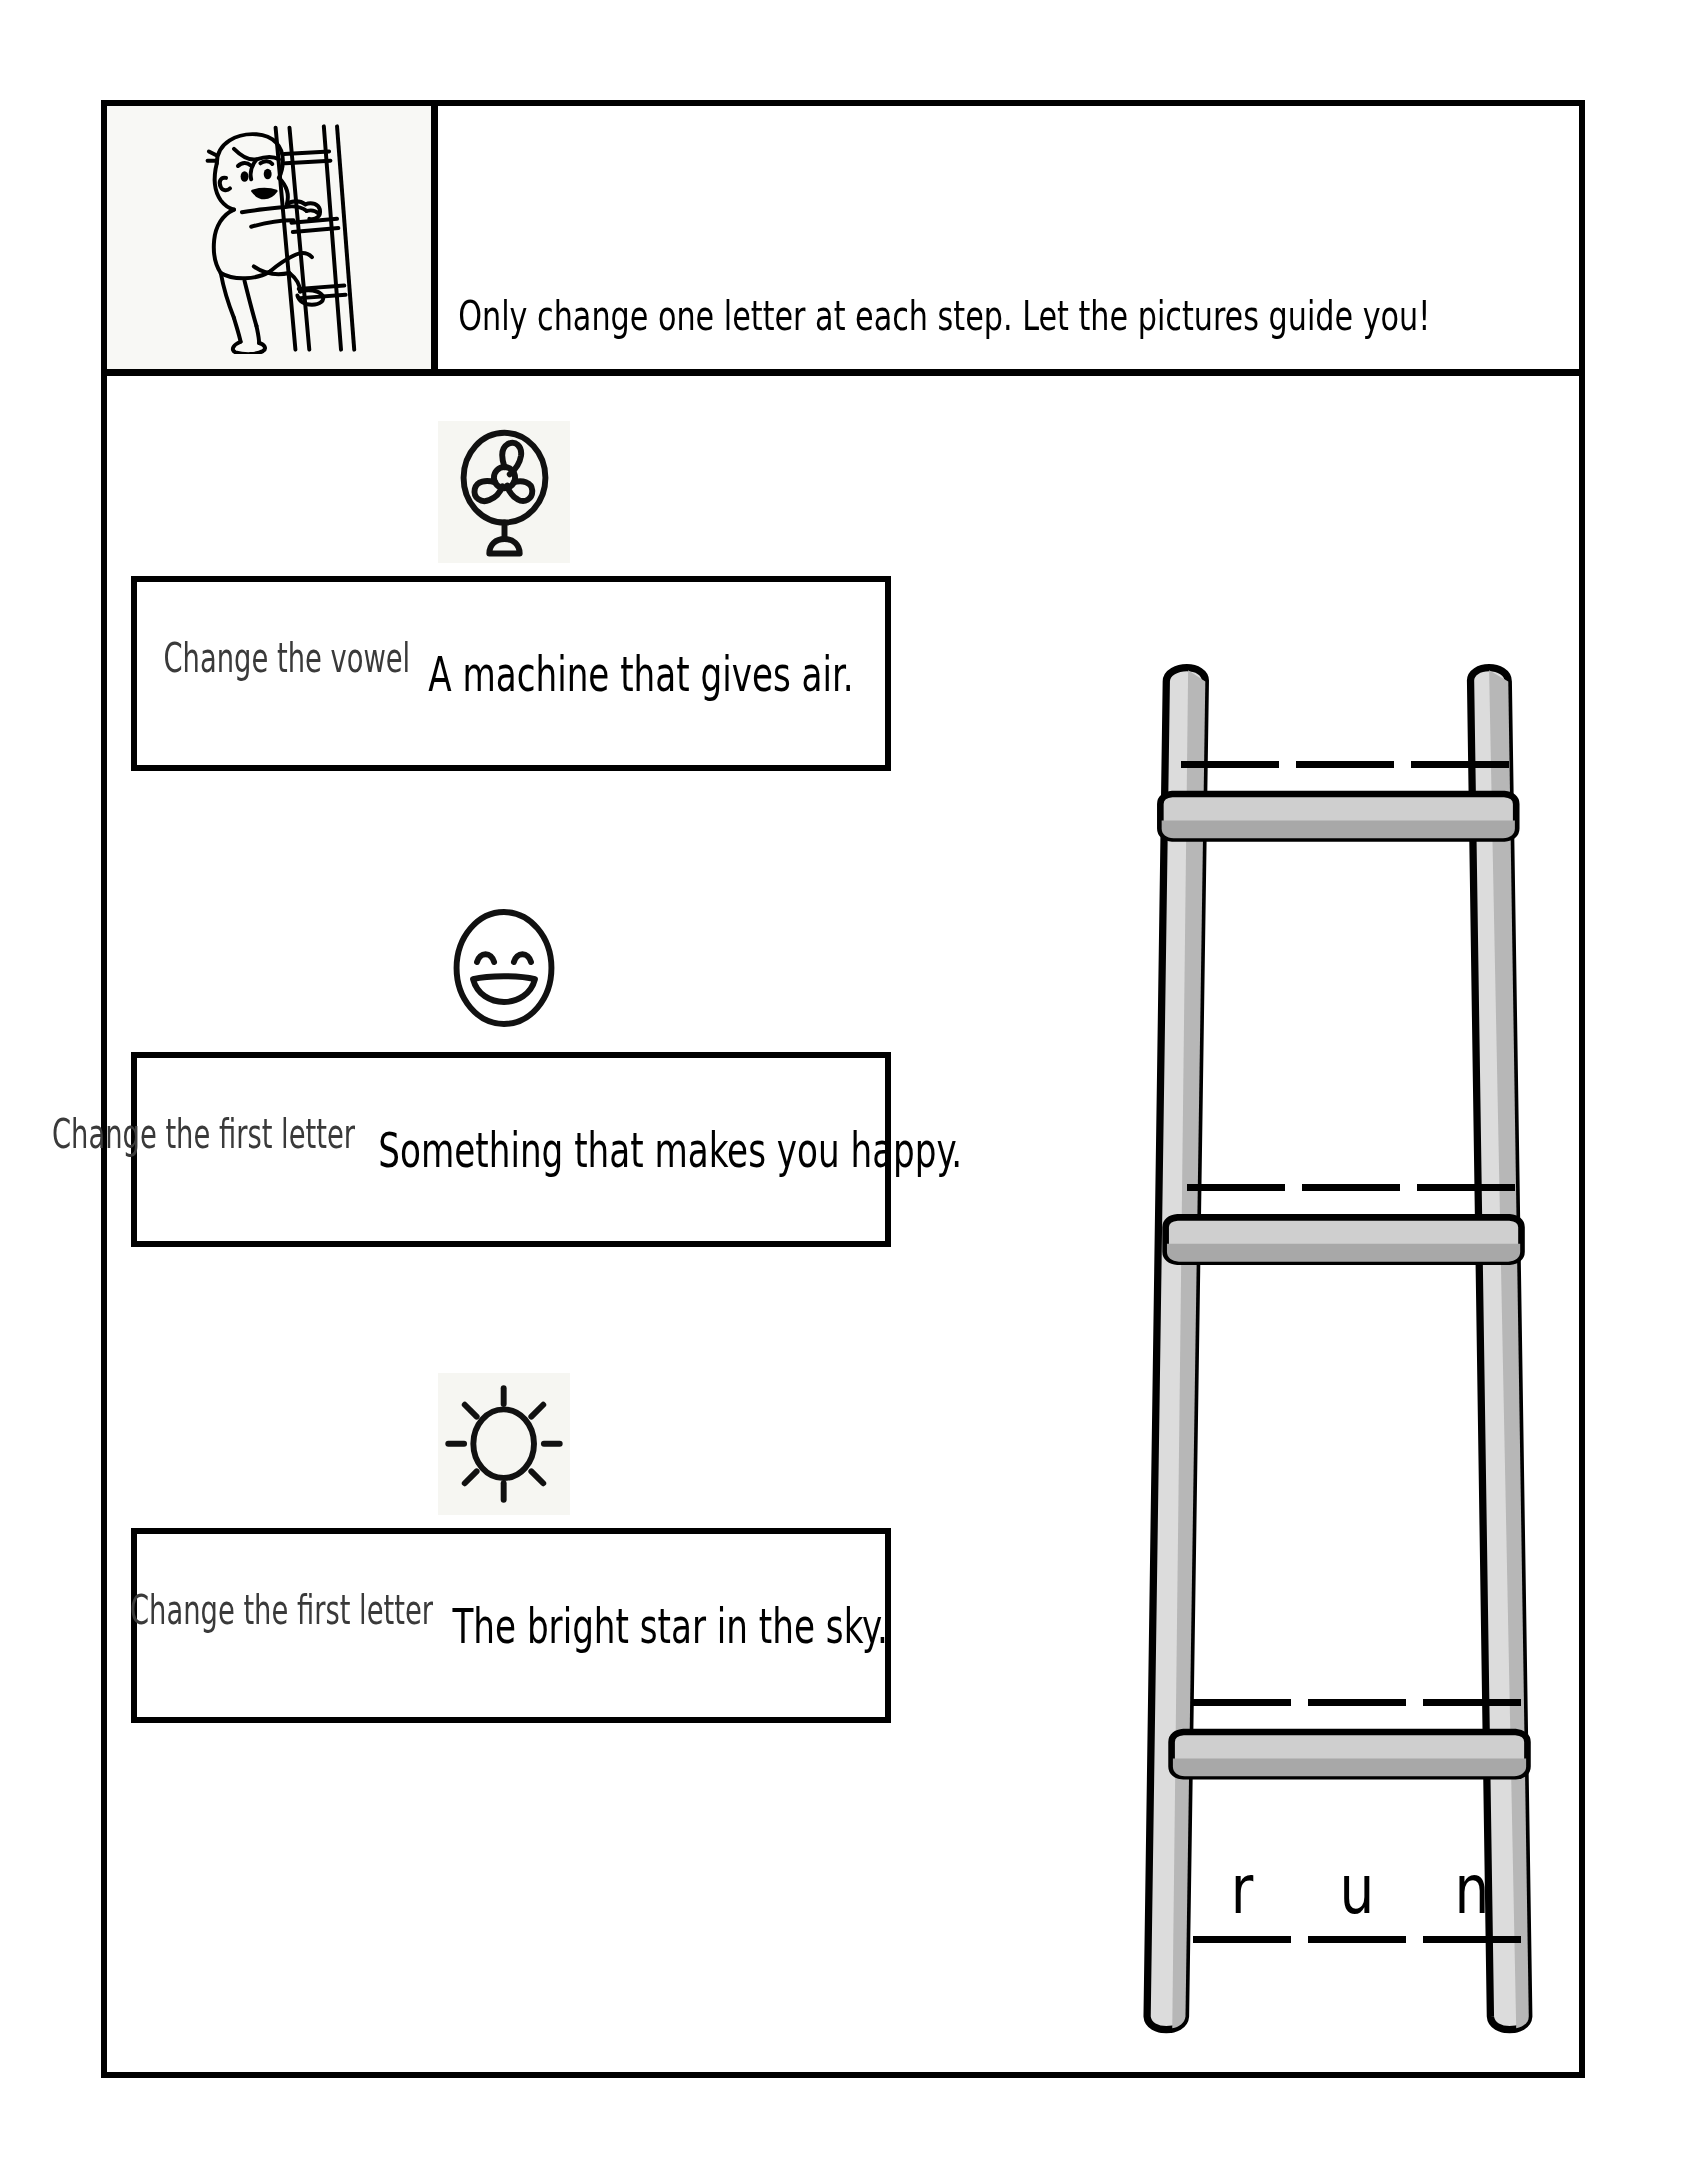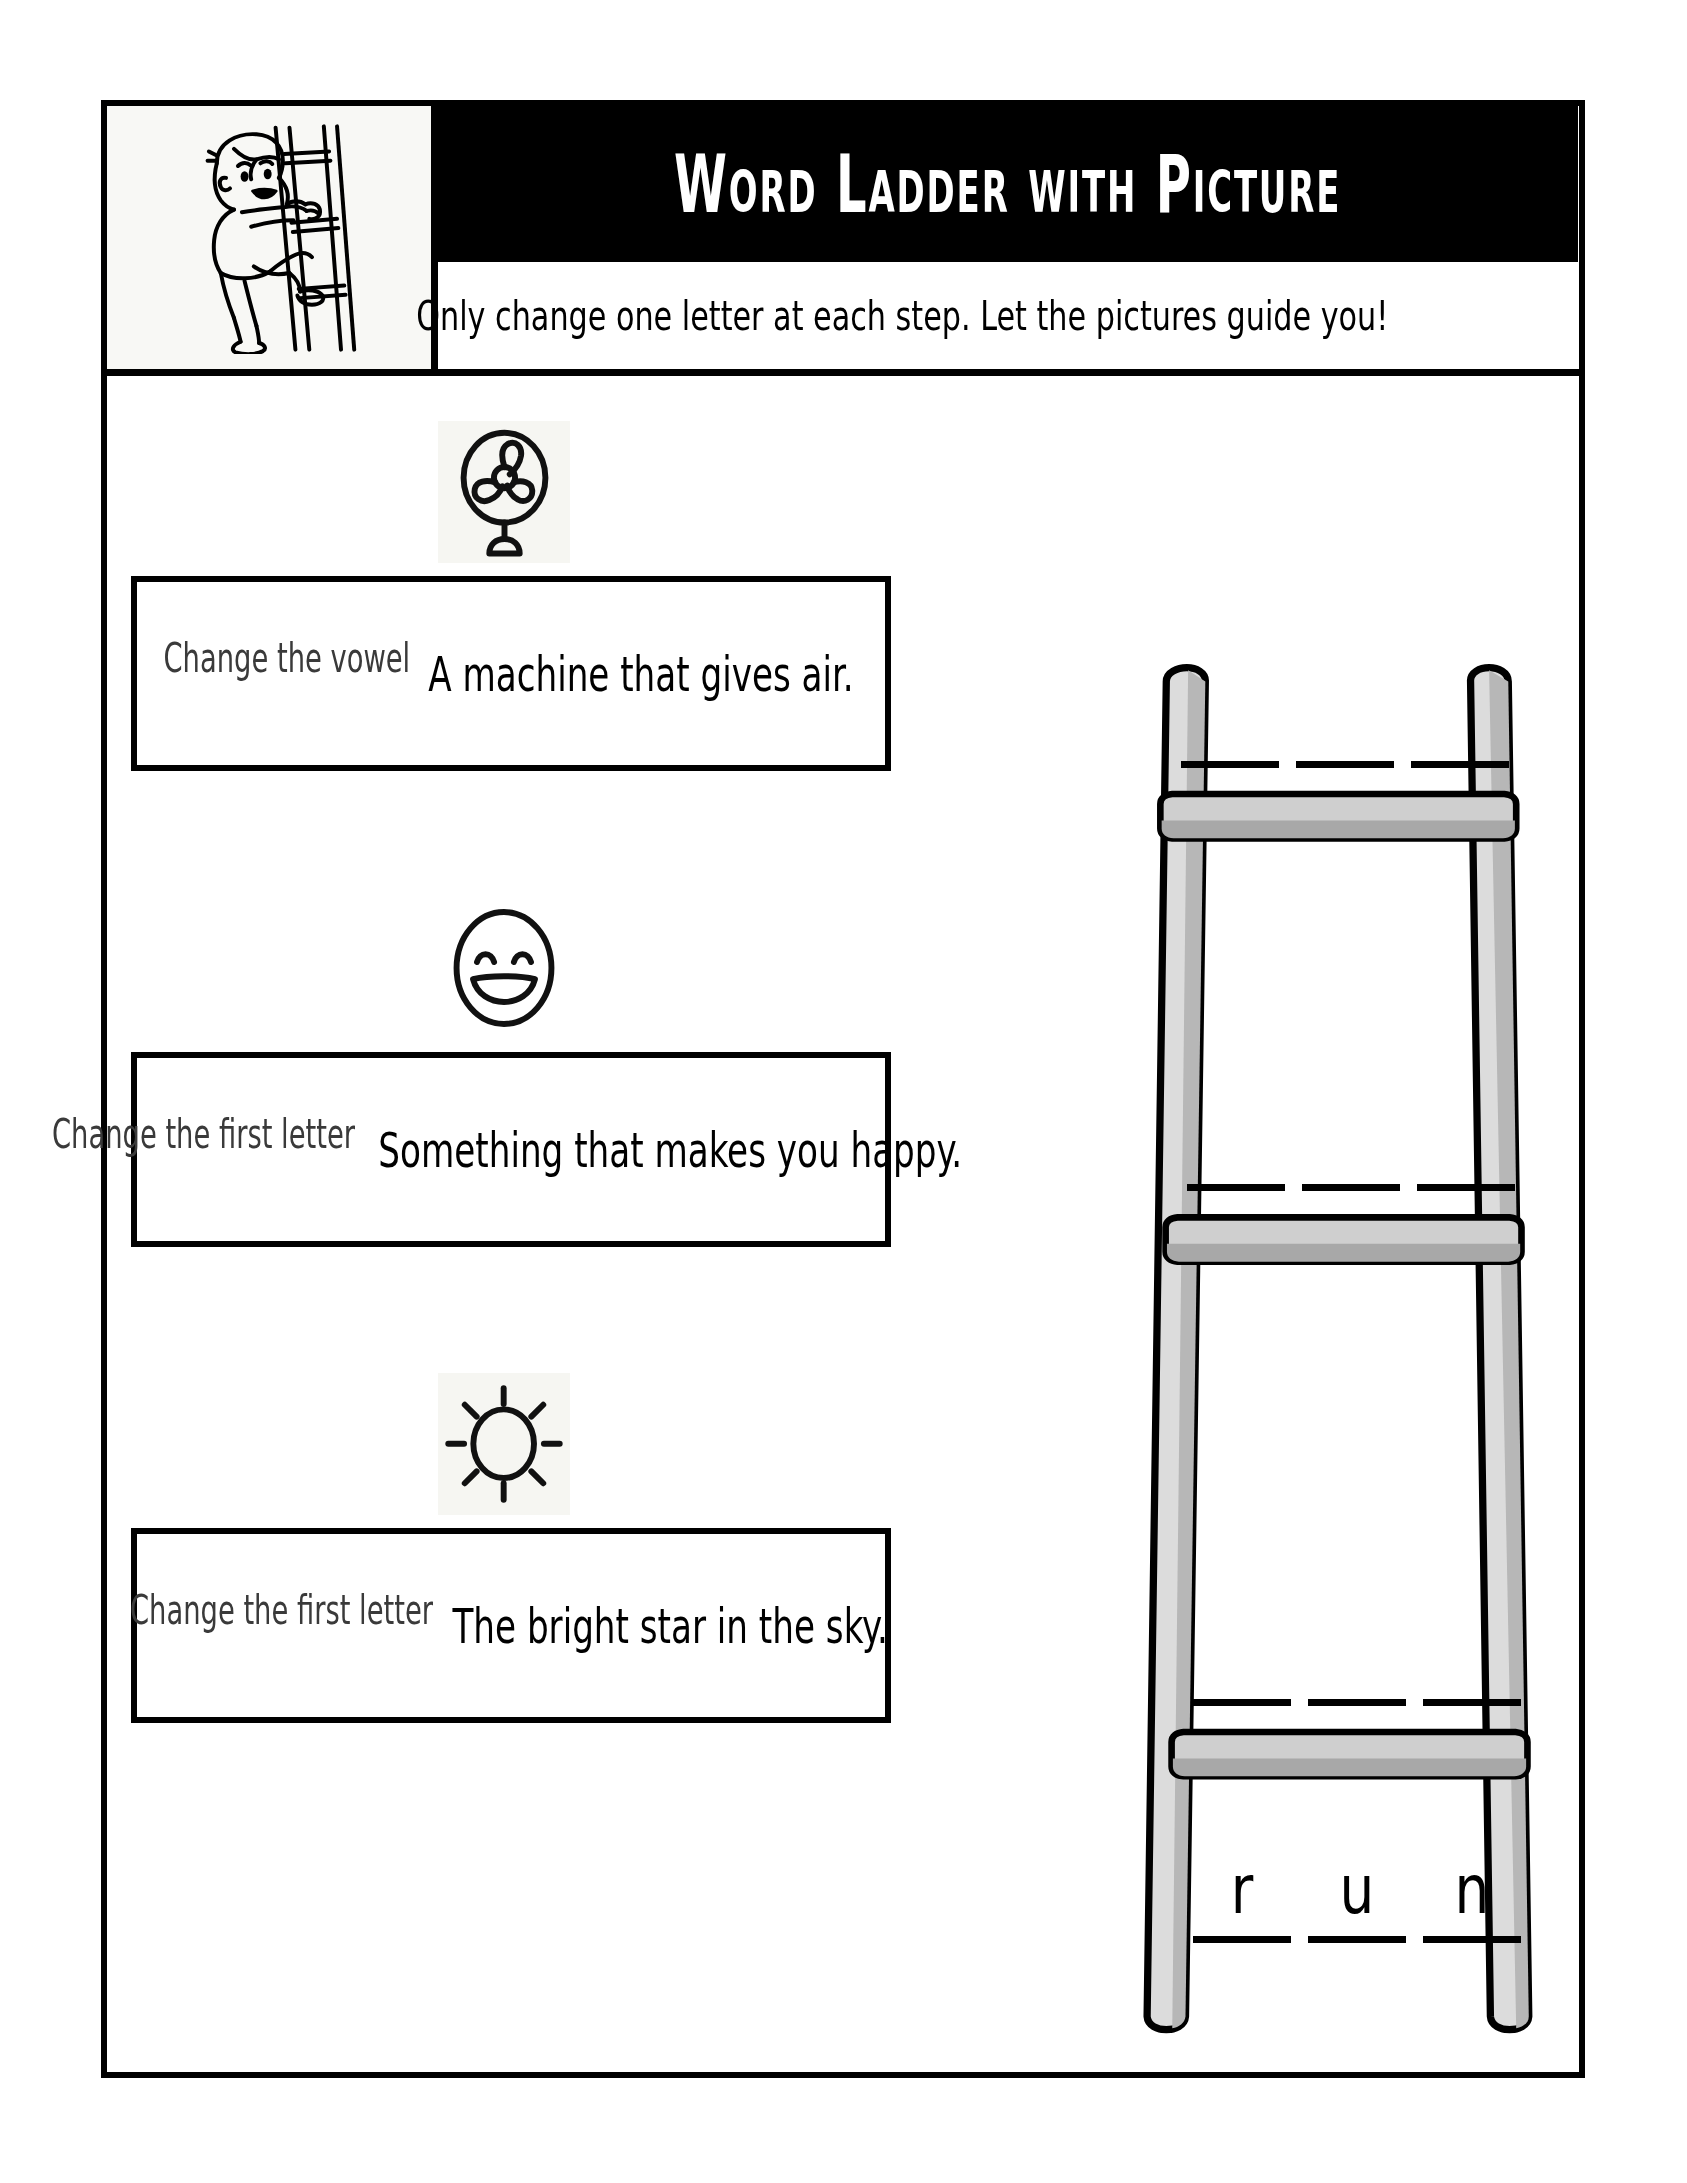--- a/index.html
+++ b/index.html
@@ -56,21 +56,21 @@
     font-variant:small-caps;
     letter-spacing:2px;
     transform:scaleY(1.38) scaleX(0.92);
     white-space:nowrap;
     text-transform:none;
   }
   .subtitle-bar{
     position:absolute;left:331px;top:156px;
     width:928px;height:107px;
     background:#ffffff;
-    display:flex;align-items:center;justify-content:center;
+    display:flex;align-items:center;
   }
   .subtitle-bar p{
     margin:0;
     color:#000;
     font-family:"DejaVu Sans Condensed","Liberation Sans Narrow","Liberation Sans", sans-serif;
     font-size:35px;
     font-weight:400;
     transform:scaleY(1.18) scaleX(0.96);
     white-space:nowrap;
   }
@@ -227,23 +227,20 @@
             <path d="M112 296 C116 310 120 322 122 332"></path>
             <path d="M128 240 C134 264 140 288 146 308"></path>
             <path d="M146 308 C148 318 150 326 150 334"></path>
 
             <path d="M122 332 C112 336 106 344 114 348 C128 352 146 352 156 346 C162 342 158 336 150 334"></path>
           </g>
         </svg>
       </div>
       <div class="mascot-divider"></div>
 
-      <div class="title-bar">
-        <h1>Word Ladder with Picture</h1>
-      </div>
 
       <div class="subtitle-bar">
         <p>Only change one letter at each step. Let the pictures guide you!</p>
       </div>
 
       <div class="header-rule"></div>
     </div>
 
     <div class="body-area">
 

